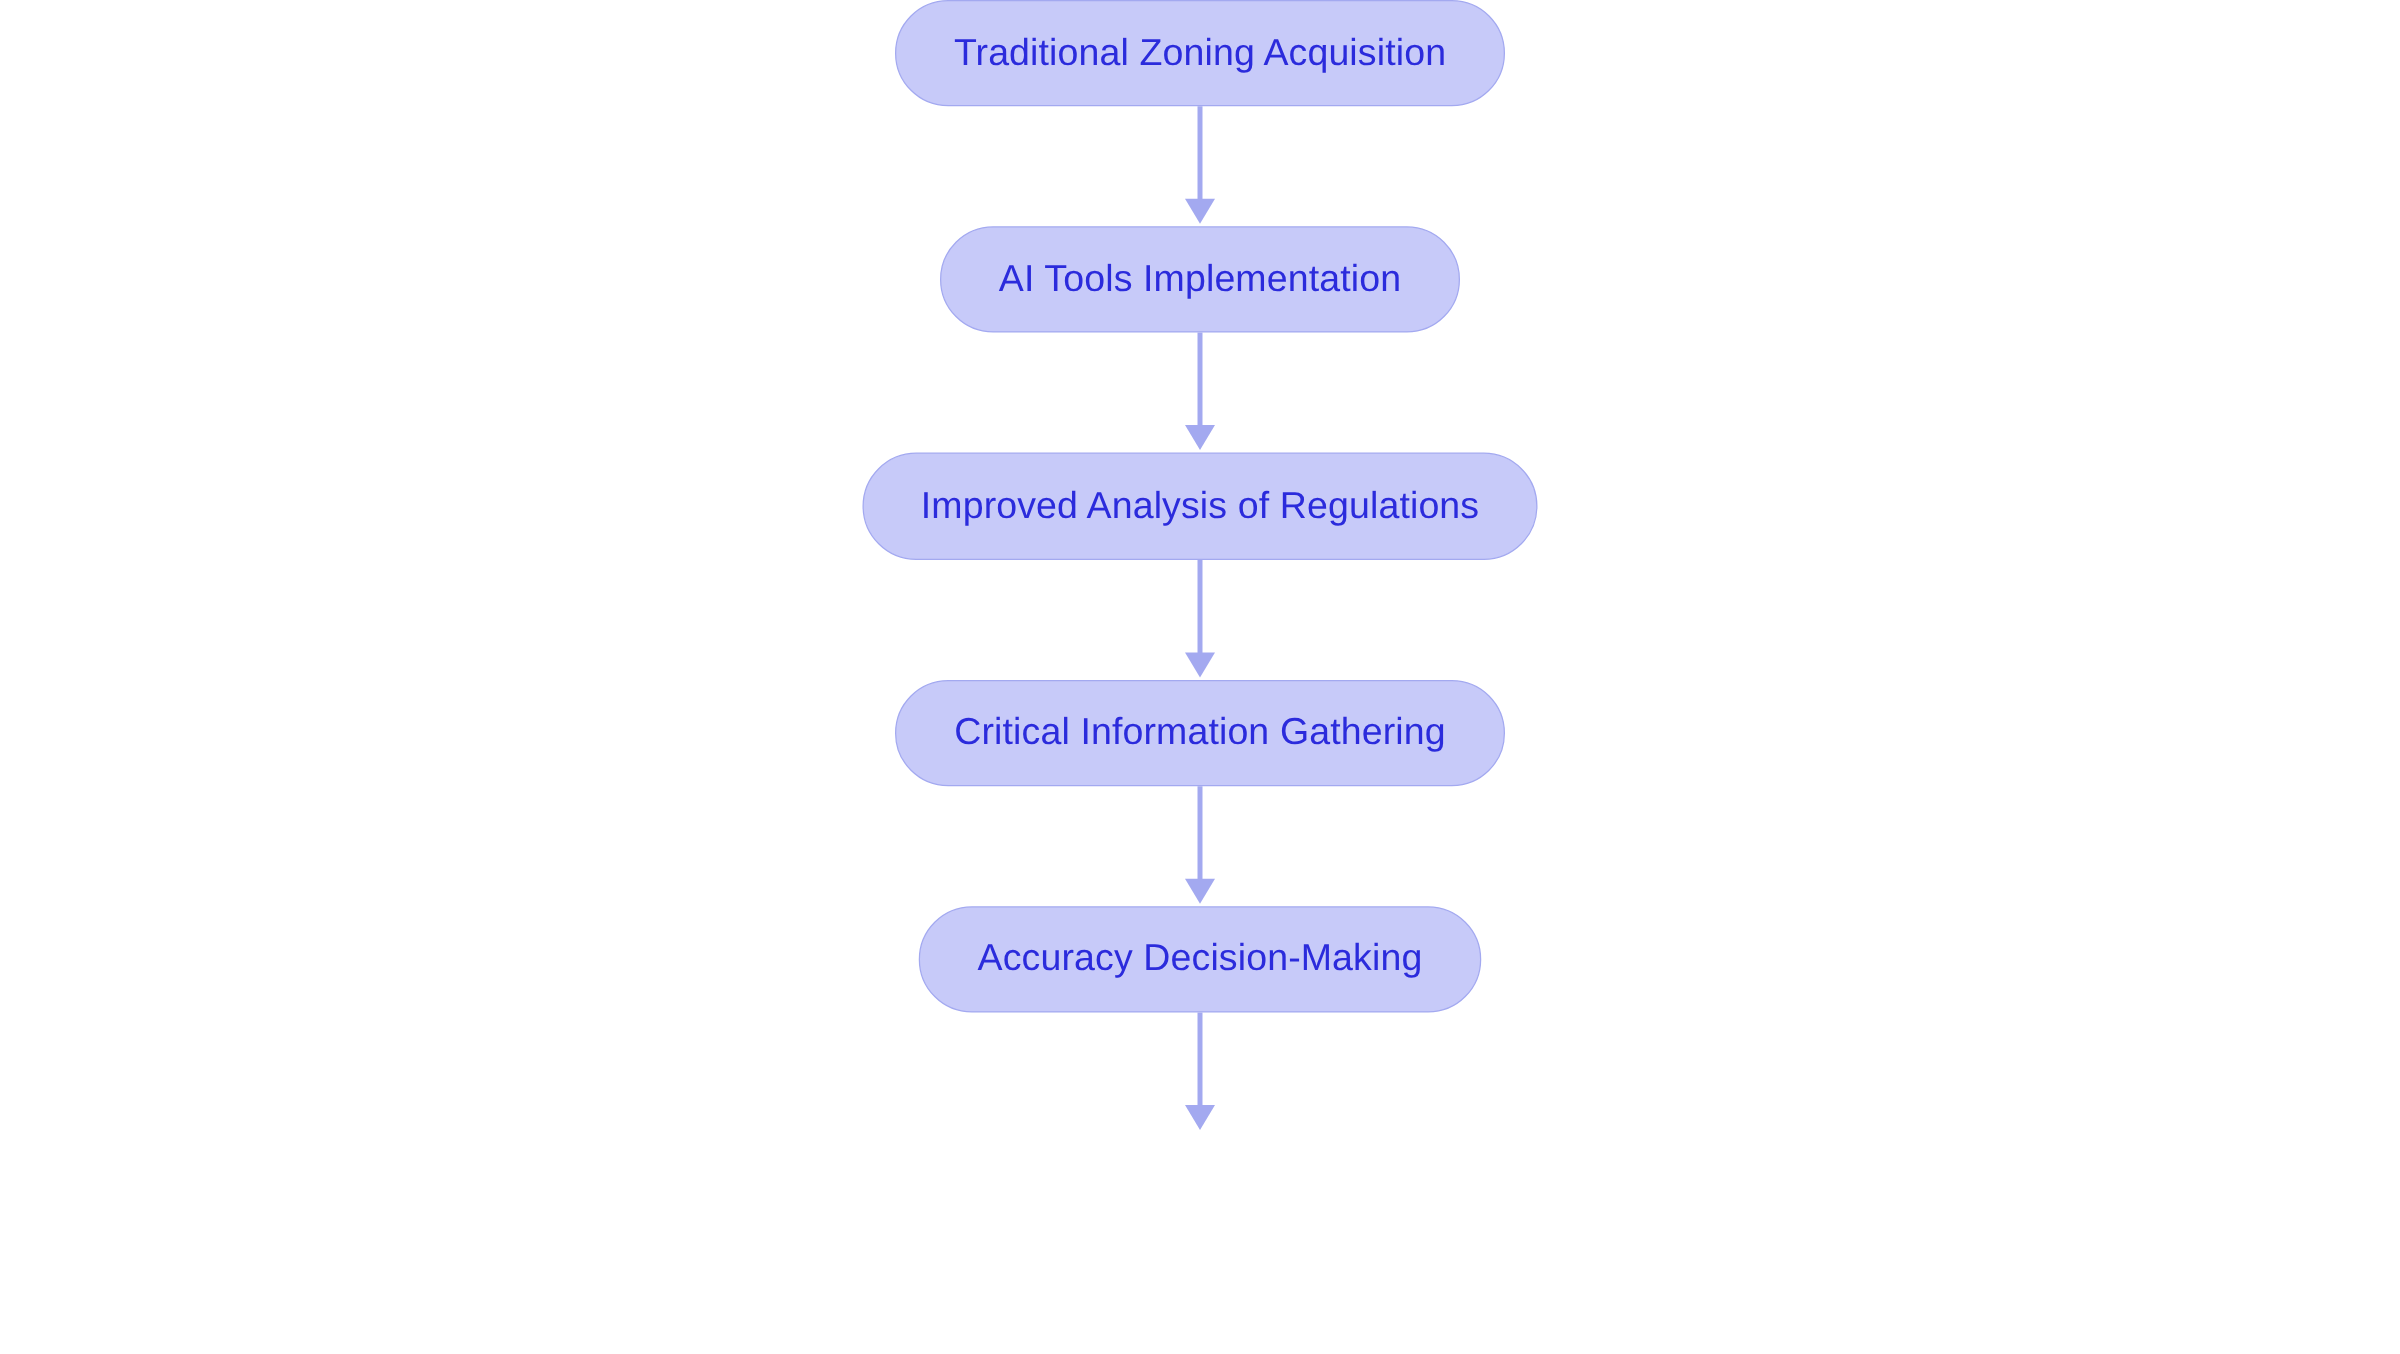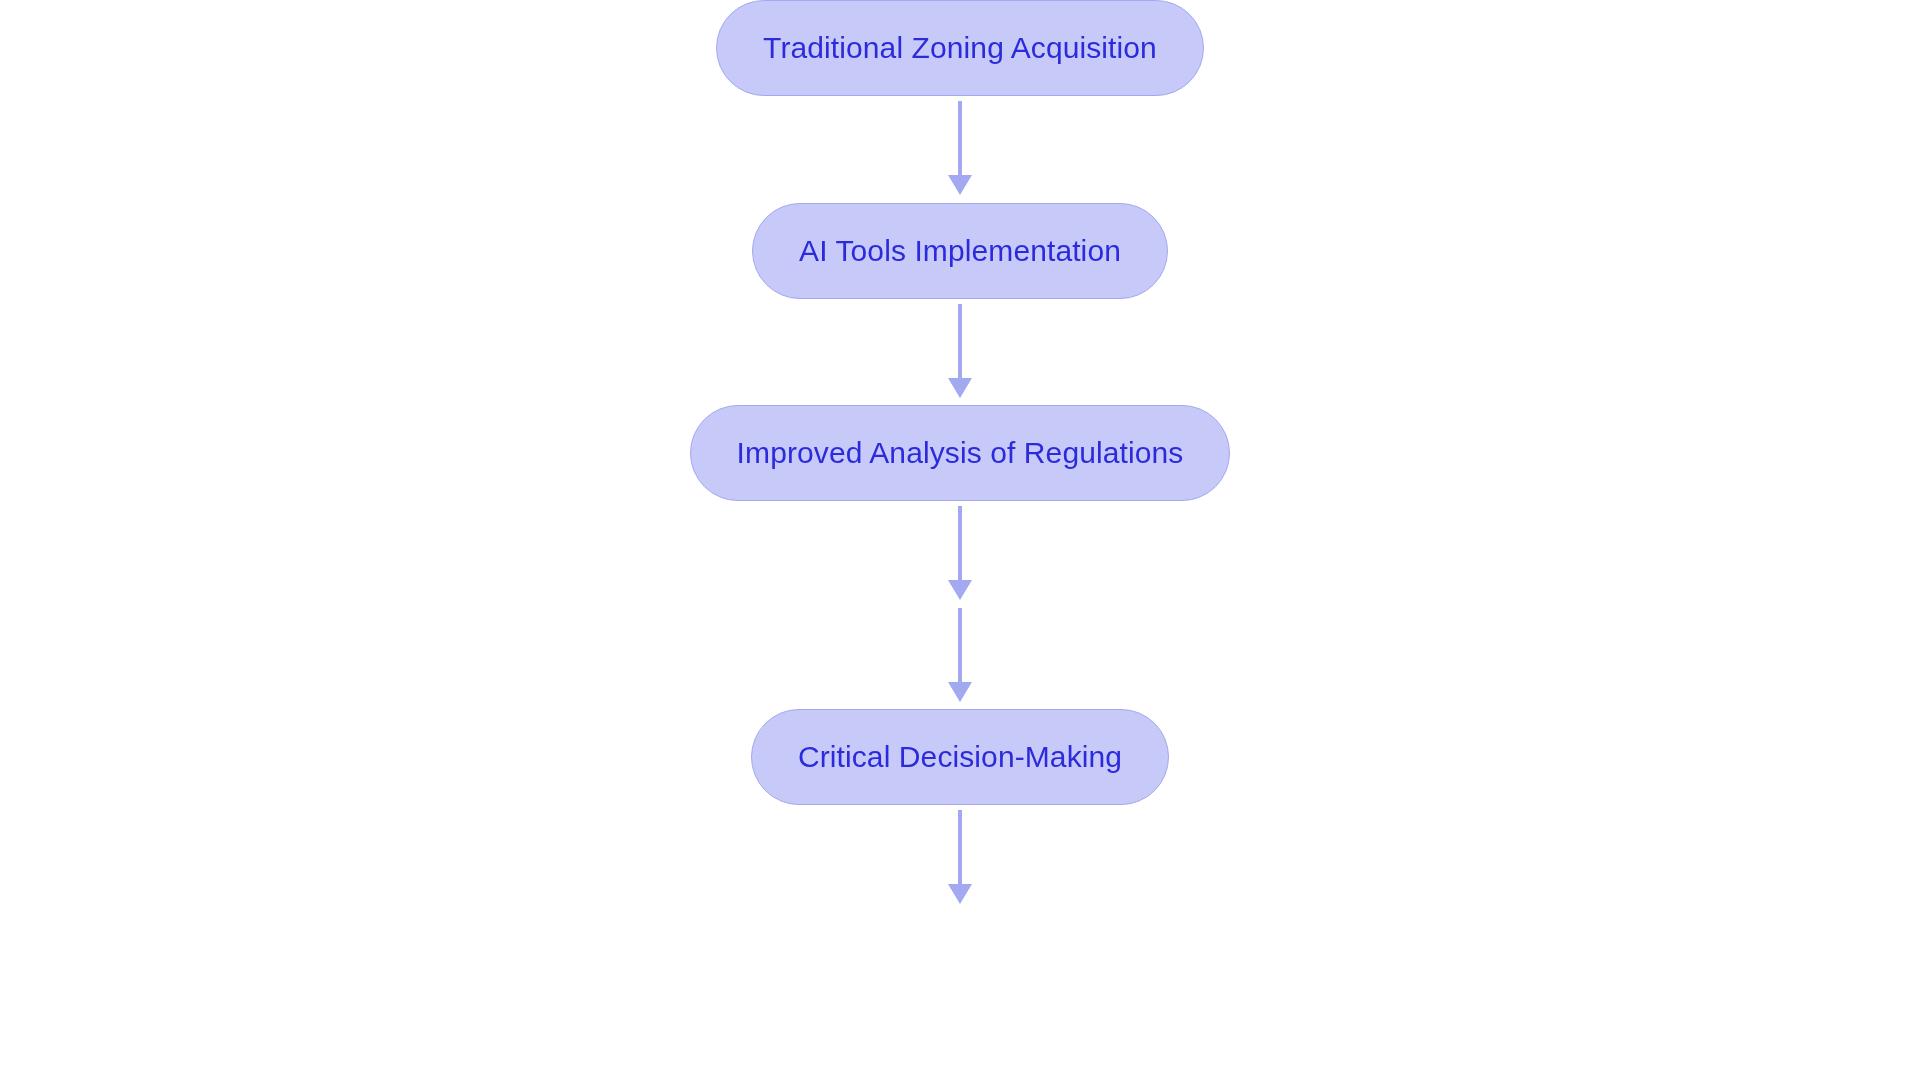--- a/index.html
+++ b/index.html
@@ -23,21 +23,21 @@
 
   .flow-column {
     position: absolute;
     left: 0;
     top: 0;
     width: 1920px;
     height: 906px;
     display: flex;
     flex-direction: column;
     align-items: center;
-    justify-content: space-between;
+    justify-content: center;
   }
 
   .flow-node {
     box-sizing: border-box;
     height: 96px;
     border-radius: 48px;
     background: #c7caf9;
     border: 1.6px solid #a3a9f0;
     display: flex;
     align-items: center;
@@ -101,30 +101,33 @@
       <span class="flow-node-label">Improved Analysis of Regulations</span>
     </div>
 
     <div class="flow-connector">
       <svg viewBox="0 0 40 96" xmlns="http://www.w3.org/2000/svg" aria-hidden="true">
         <line x1="20" y1="0" x2="20" y2="76" stroke="#a3a9f0" stroke-width="4"></line>
         <polygon points="8,74 32,74 20,94" fill="#a3a9f0"></polygon>
       </svg>
     </div>
 
+    <div class="flow-node">
+      <span class="flow-node-label">Critical Information Gathering</span>
+    </div>
 
     <div class="flow-connector">
       <svg viewBox="0 0 40 96" xmlns="http://www.w3.org/2000/svg" aria-hidden="true">
         <line x1="20" y1="0" x2="20" y2="76" stroke="#a3a9f0" stroke-width="4"></line>
         <polygon points="8,74 32,74 20,94" fill="#a3a9f0"></polygon>
       </svg>
     </div>
 
     <div class="flow-node">
-      <span class="flow-node-label">Critical Decision-Making</span>
+      <span class="flow-node-label">Accuracy Decision-Making</span>
     </div>
 
     <div class="flow-connector">
       <svg viewBox="0 0 40 96" xmlns="http://www.w3.org/2000/svg" aria-hidden="true">
         <line x1="20" y1="0" x2="20" y2="76" stroke="#a3a9f0" stroke-width="4"></line>
         <polygon points="8,74 32,74 20,94" fill="#a3a9f0"></polygon>
       </svg>
     </div>
 
 

